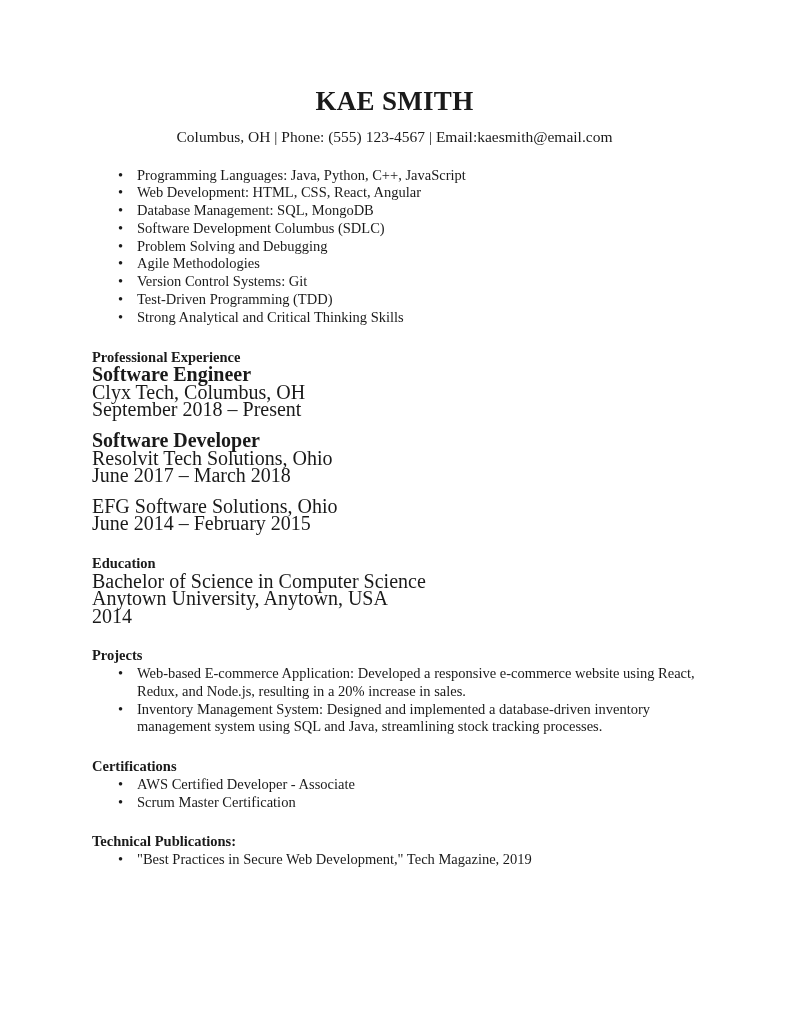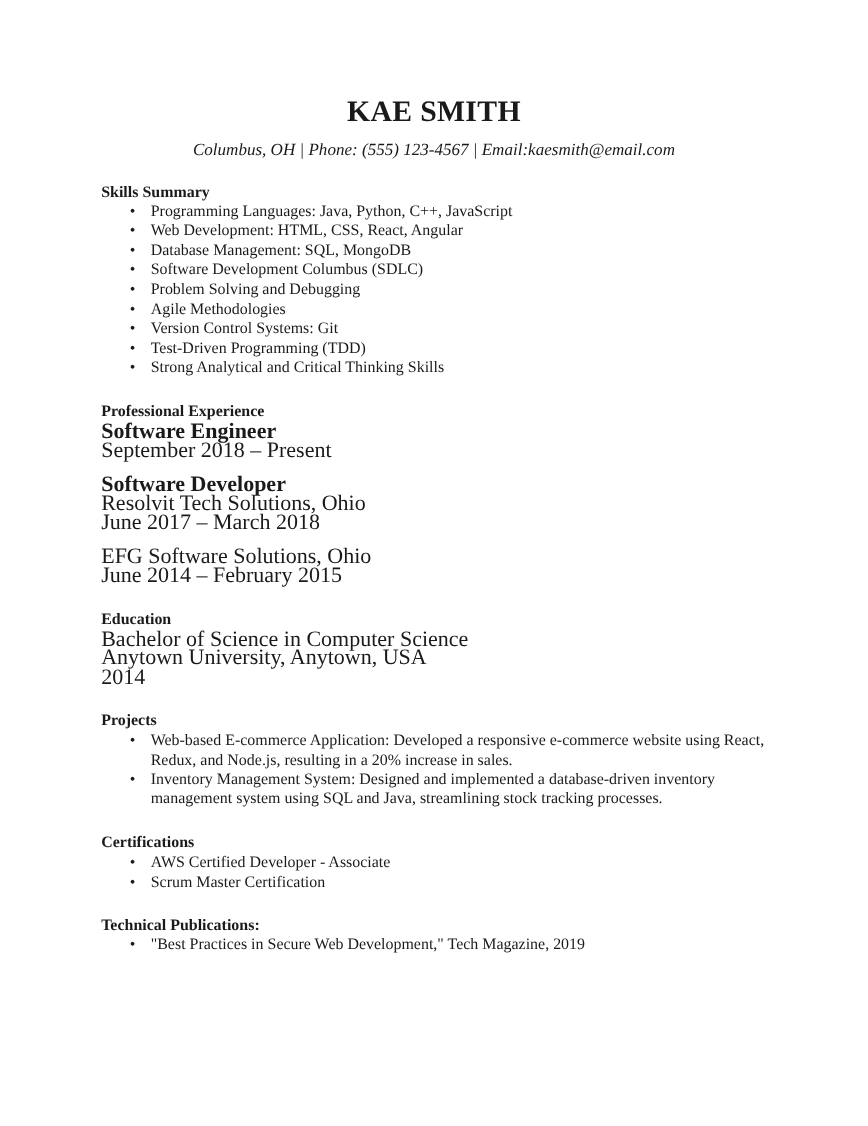--- a/index.html
+++ b/index.html
@@ -43,21 +43,20 @@
     letter-spacing: 0.3px;
     line-height: 1;
     padding-top: 88px;
     margin: 0;
   }
   .contact {
     font-size: 15.5px;
     line-height: 1;
     margin: 0;
     padding-top: 14px;
-    font-style: italic;
   }
 
   
   .section {
     margin-top: 22px;
   }
   .section-title {
     font-size: 14.5px;
     font-weight: bold;
     line-height: 17.6px;
@@ -106,39 +105,39 @@
 
 <div class="page">
   <div class="content">
 
     <div class="doc-header">
       <h1 class="name">KAE SMITH</h1>
       <p class="contact">Columbus, OH | Phone: (555) 123-4567 | Email:kaesmith@email.com</p>
     </div>
 
     <div class="section">
-      <p class="section-title">Skills Summary</p>
       <ul class="bullets">
           <li><span class="bullet-dot">•</span><span>Programming Languages: Java, Python, C++, JavaScript</span></li>
           <li><span class="bullet-dot">•</span><span>Web Development: HTML, CSS, React, Angular</span></li>
           <li><span class="bullet-dot">•</span><span>Database Management: SQL, MongoDB</span></li>
           <li><span class="bullet-dot">•</span><span>Software Development Columbus (SDLC)</span></li>
           <li><span class="bullet-dot">•</span><span>Problem Solving and Debugging</span></li>
           <li><span class="bullet-dot">•</span><span>Agile Methodologies</span></li>
           <li><span class="bullet-dot">•</span><span>Version Control Systems: Git</span></li>
           <li><span class="bullet-dot">•</span><span>Test-Driven Programming (TDD)</span></li>
           <li><span class="bullet-dot">•</span><span>Strong Analytical and Critical Thinking Skills</span></li>
         </ul>
     </div>
 
     <div class="section">
       <p class="section-title">Professional Experience</p>
       <div>
           <div class="job">
             <p class="line bold">Software Engineer</p>
+            <p class="line">Clyx Tech, Columbus, OH</p>
             <p class="line">September 2018 – Present</p>
           </div>
           <div class="job">
             <p class="line bold">Software Developer</p>
             <p class="line">Resolvit Tech Solutions, Ohio</p>
             <p class="line">June 2017 – March 2018</p>
           </div>
           <div class="job">
             <p class="line">EFG Software Solutions, Ohio</p>
             <p class="line">June 2014 – February 2015</p>

